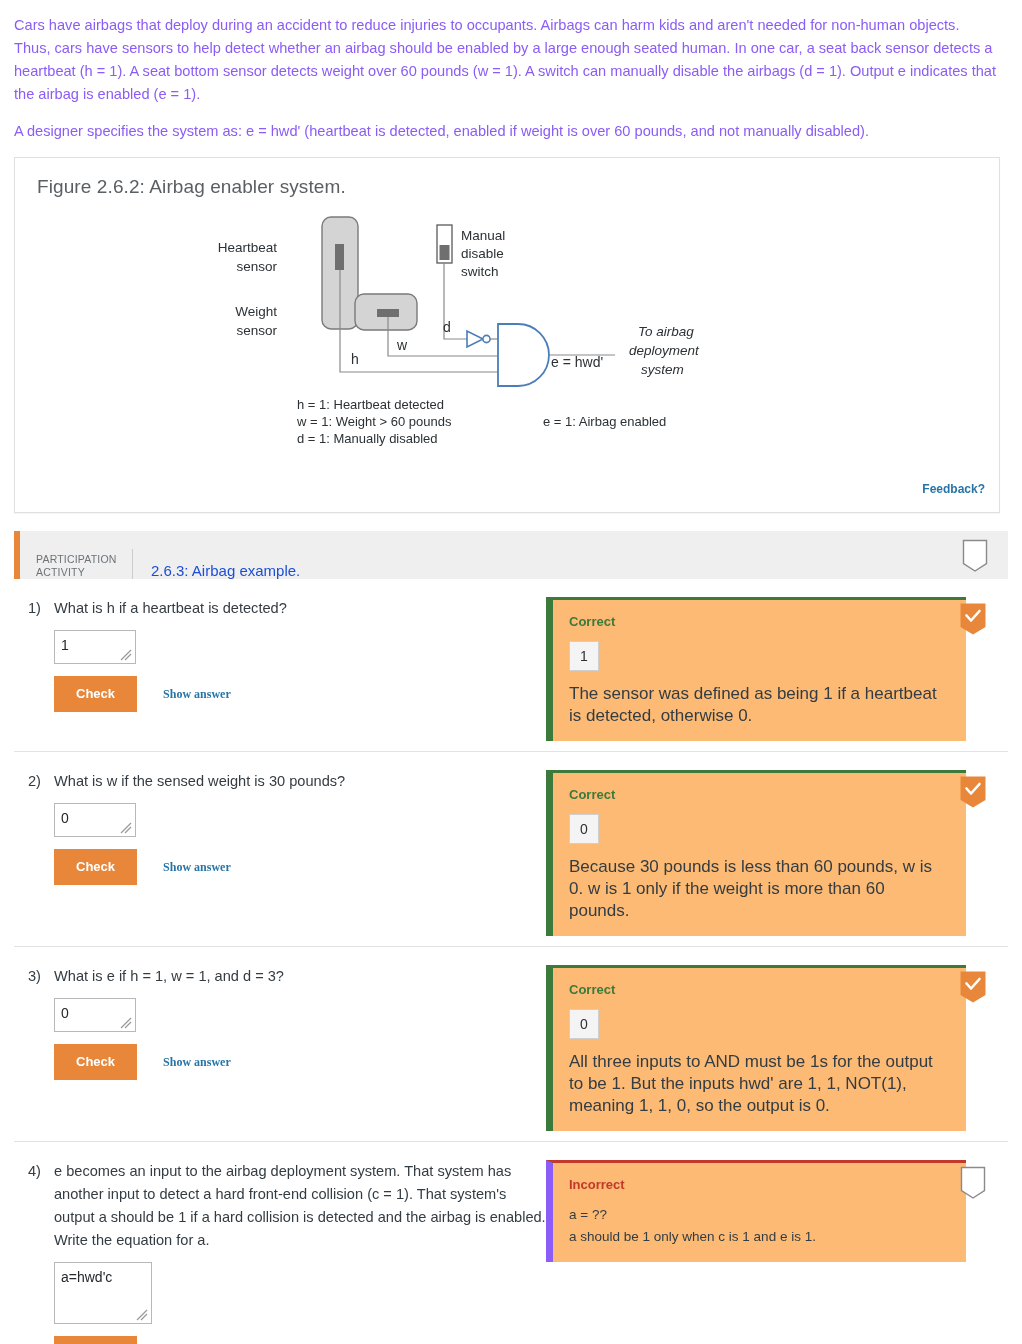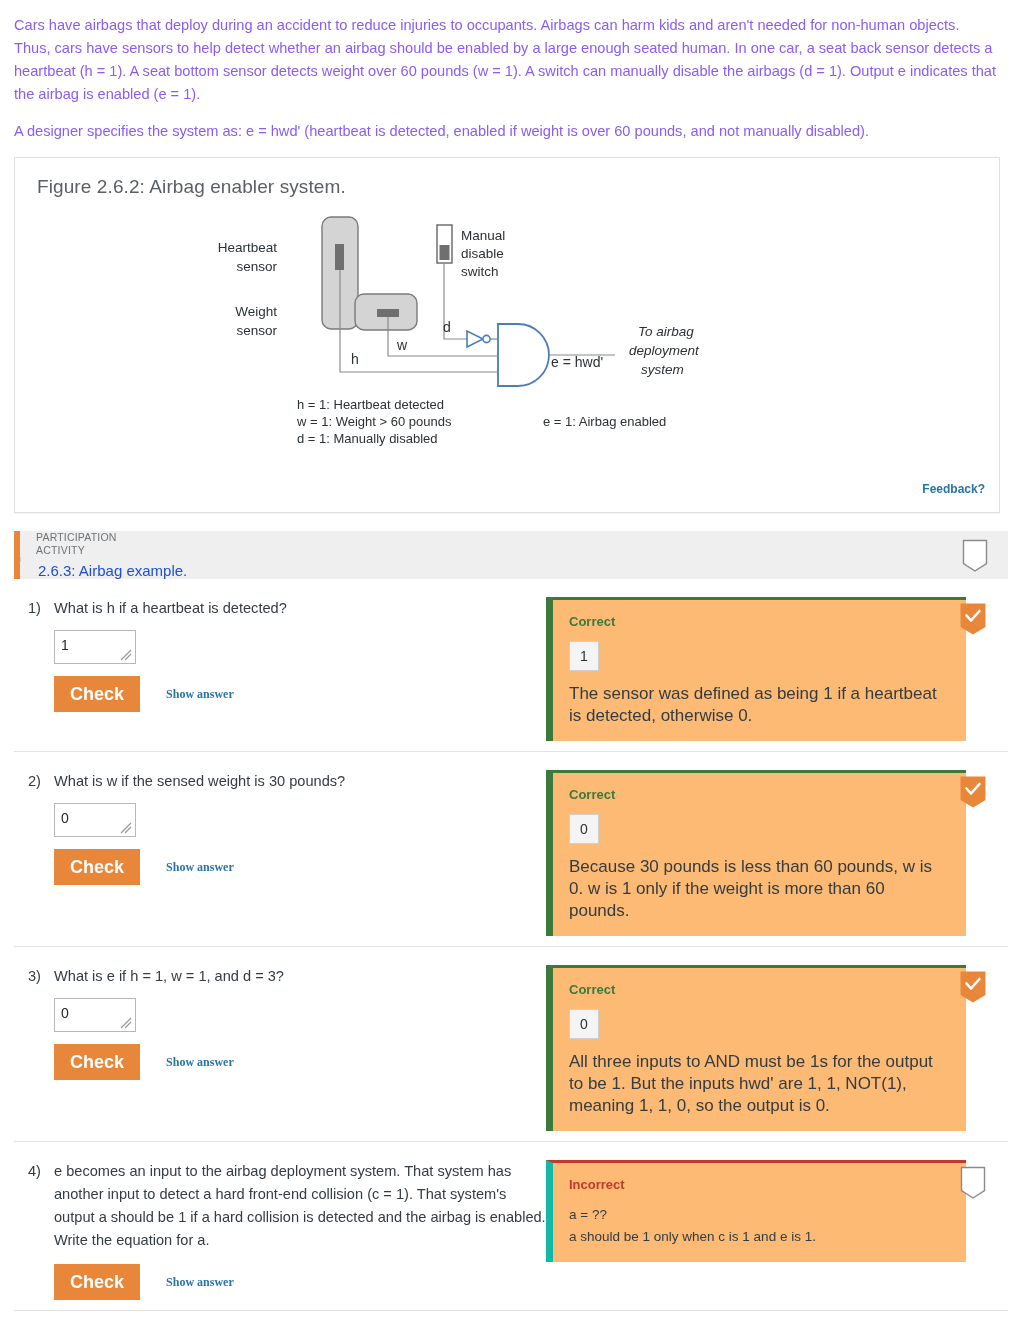--- a/index.html
+++ b/index.html
@@ -51,24 +51,23 @@
     font-weight: bold;
     cursor: pointer;
   }
 
   
   .pa-wrap { margin-top: 18px; }
   .pa-header {
     background: #efefef;
     border-left: 6px solid #e8873a;
     display: flex;
-    align-items: flex-start;
+    align-items: flex-end;
     height: 48px;
     position: relative;
-    flex-direction: column;
   }
   .pa-kicker {
     font-size: 10.5px;
     color: #6b7378;
     line-height: 13px;
     padding: 0 14px 0 16px;
     letter-spacing: .2px;
     width: 112px;
   }
   .pa-divider { width: 1px; background: #cdcdcd; height: 30px; }
@@ -118,23 +117,23 @@
     bottom: 1px;
     width: 14px;
     height: 14px;
   }
 
   .btn-row { margin: 12px 0 0 26px; display: flex; align-items: center; }
   .check-btn {
     background: #e8873a;
     color: #fff;
     border: none;
-    font-size: 18px;
+    font-size: 13px;
     font-weight: bold;
-    padding: 10px 16px;
+    padding: 10px 22px;
     cursor: pointer;
     font-family: "Liberation Sans", sans-serif;
     line-height: 16px;
   }
   .show-answer {
     color: #2874a6;
     font-weight: bold;
     font-size: 12px;
     margin-left: 26px;
     cursor: pointer;
@@ -142,21 +141,21 @@
   }
 
   
   .fb {
     background: #fdba74;
     position: relative;
     padding: 14px 16px 14px 16px;
     width: 420px;
   }
   .fb.correct { border-left: 7px solid #3c7a3c; border-top: 3px solid #3c7a3c; }
-  .fb.incorrect { border-left: 7px solid #14b8a6; border-top: 3px solid #c0392b; }
+  .fb.incorrect { border-left: 7px solid #8b5cf6; border-top: 3px solid #c0392b; }
   .fb-title { font-size: 13px; font-weight: bold; margin-bottom: 12px; }
   .fb.correct .fb-title { color: #3c7a3c; }
   .fb.incorrect .fb-title { color: #c0392b; }
   .fb-chip {
     display: inline-block;
     border: 1px solid #cfcfcf;
     background: #f4f4f4;
     min-width: 28px;
     text-align: center;
     padding: 6px 10px;
@@ -364,20 +363,27 @@
     </div>
   </div>
 
   <div class="q-area">
     <div class="q-row">
       <div class="q-left">
         <div class="q-text">
           <span class="q-num">4)</span>
           <span class="q-body">e becomes an input to the airbag deployment system. That system has another input to detect a hard front-end collision (c = 1). That system's output a should be 1 if a hard collision is detected and the airbag is enabled. Write the equation for a.</span>
         </div>
+        <div class="answer-box tall">
+          <span>a=hwd'c</span>
+          <svg class="resize-grip" viewBox="0 0 14 14">
+            <line x1="2" y1="12" x2="12" y2="2" stroke="#9a9a9a" stroke-width="1.3"></line>
+            <line x1="6" y1="12" x2="12" y2="6" stroke="#9a9a9a" stroke-width="1.3"></line>
+          </svg>
+        </div>
         <div class="btn-row">
           <button class="check-btn">Check</button>
           <span class="show-answer">Show answer</span>
         </div>
       </div>
       <div class="q-right">
         <div class="fb incorrect">
           <div class="fb-title">Incorrect</div>
 
           <div class="fb-line">a = ??</div>

